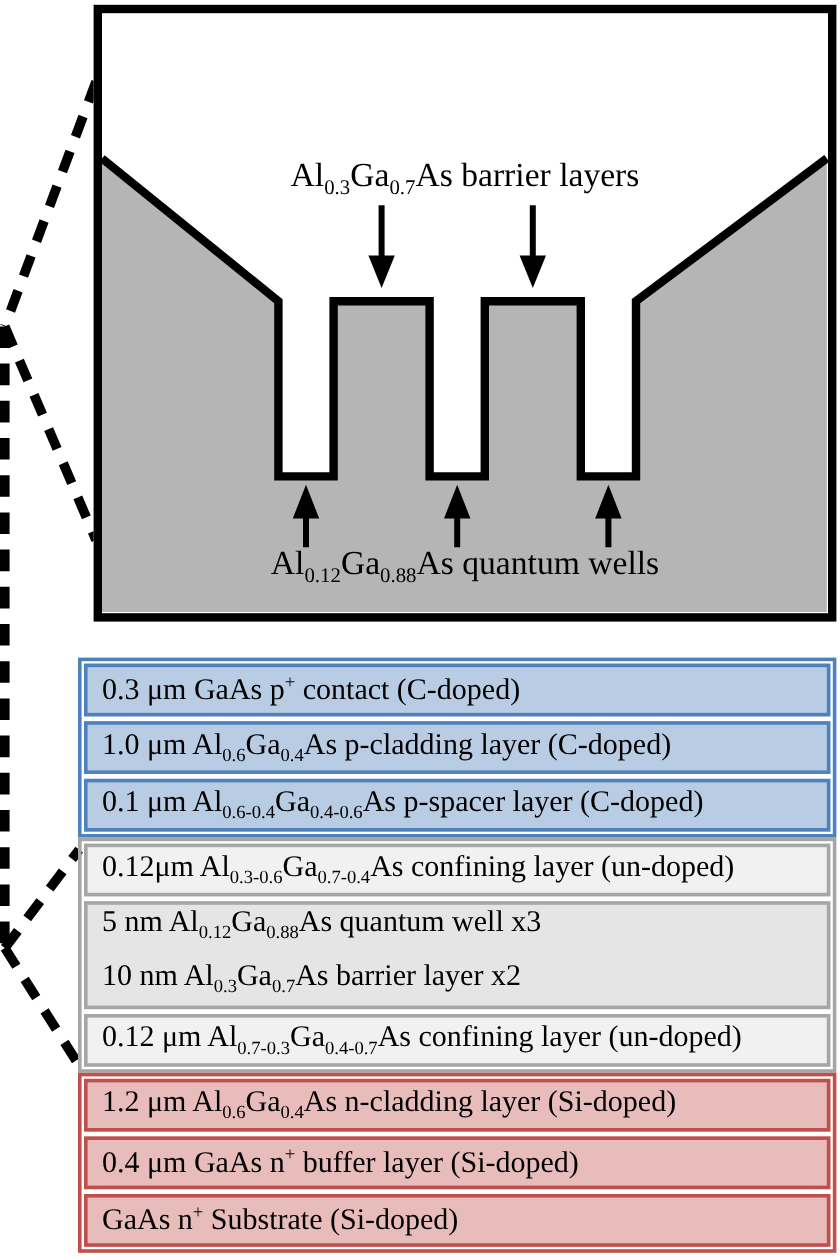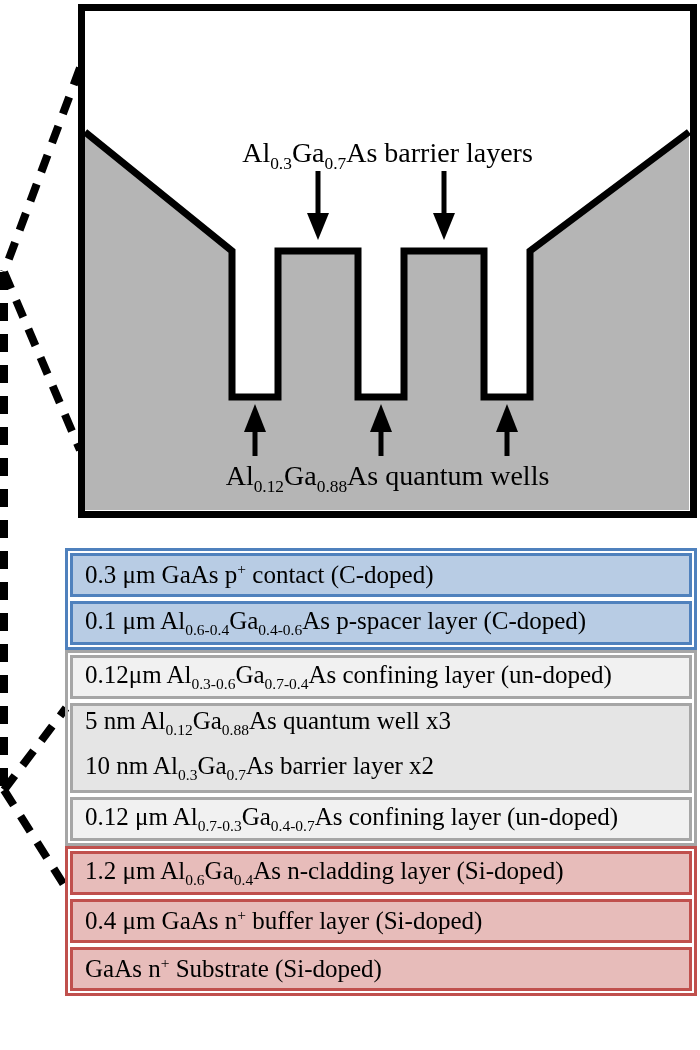--- a/index.html
+++ b/index.html
@@ -34,21 +34,21 @@
     position: absolute;
     left: 0; top: 0;
     width: 605px; height: 500px;
   }
   .band-label {
     position: absolute;
     left: 0;
     width: 100%;
     text-align: center;
     font-size: 28px;
-    line-height: 48px;
+    line-height: 36px;
     white-space: nowrap;
   }
   .barrier-label { top: 118px; }
   .qw-label { top: 441px; text-align: center; }
   .band-label sub, .band-label sup { font-size: 0.62em; }
   
   .stack {
     position: absolute;
     left: 65px; top: 548px;
     width: 632px;
@@ -138,20 +138,23 @@
     <div class="band-label qw-label">Al<sub>0.12</sub>Ga<sub>0.88</sub>As quantum wells</div>
   </div>
 
   <div class="stack">
 
     <div class="group group-p">
       <div class="row row-blue">
         <span>0.3 μm GaAs p<sup>+</sup> contact (C-doped)</span>
       </div>
       <div class="row row-blue">
+        <span>1.0 μm Al<sub>0.6</sub>Ga<sub>0.4</sub>As p-cladding layer (C-doped)</span>
+      </div>
+      <div class="row row-blue">
         <span>0.1 μm Al<sub>0.6-0.4</sub>Ga<sub>0.4-0.6</sub>As p-spacer layer (C-doped)</span>
       </div>
     </div>
 
     <div class="group group-act">
       <div class="row row-gray-light">
         <span>0.12μm Al<sub>0.3-0.6</sub>Ga<sub>0.7-0.4</sub>As confining layer (un-doped)</span>
       </div>
       <div class="row row-gray-mid row-tall">
         <span>5 nm Al<sub>0.12</sub>Ga<sub>0.88</sub>As quantum well x3</span>

